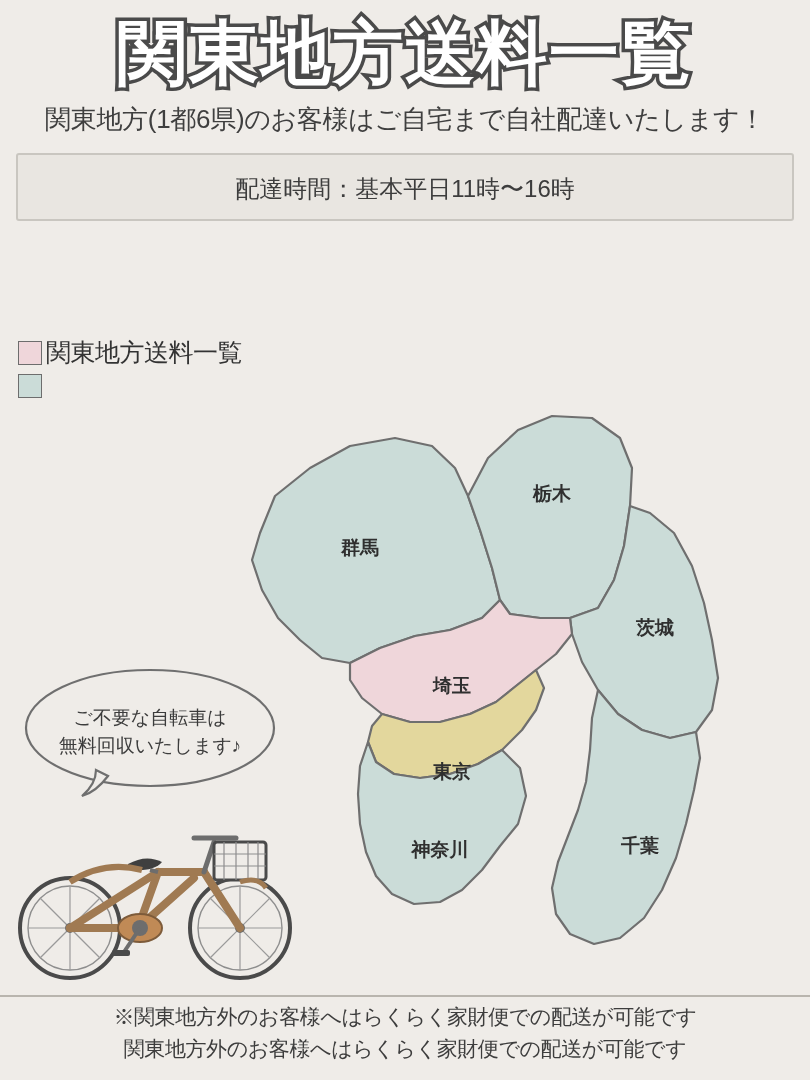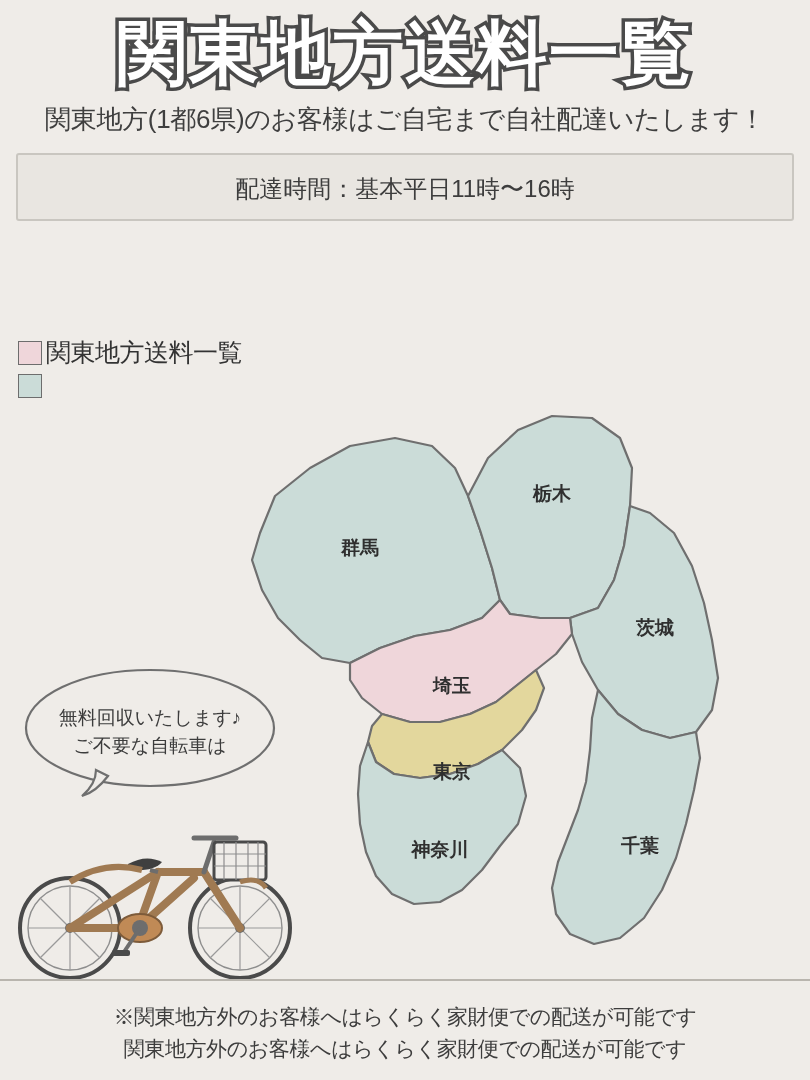--- a/index.html
+++ b/index.html
@@ -139,21 +139,21 @@
     height: 180px;
   }
 
   
   .footer {
     position: absolute;
     left: 0;
     bottom: 0;
     width: 810px;
     border-top: 2px solid #b9b5ae;
-    padding: 20px 0 14px 0;
+    padding: 4px 0 14px 0;
     text-align: center;
     background: #efece8;
   }
   .footer div {
     font-size: 21px;
     line-height: 1.55;
     color: #3d3d3d;
     letter-spacing: -0.4px;
     white-space: nowrap;
   }
@@ -228,22 +228,22 @@
       <text class="pref-label" x="440" y="534" text-anchor="middle">千葉</text>
     </svg>
   </div>
 
   <div class="bubble">
     <svg width="256" height="132" viewBox="0 0 256 132" xmlns="http://www.w3.org/2000/svg">
       <ellipse cx="128" cy="62" rx="124" ry="58" fill="#efece8" stroke="#6f6f6f" stroke-width="2.2"></ellipse>
       <path d="M86 110 Q74 126 60 130 Q74 118 74 104 Z" fill="#efece8" stroke="#6f6f6f" stroke-width="2.2"></path>
     </svg>
     <div class="bubble-text">
+      <span>ご不要な自転車は</span>
       <span>無料回収いたします♪</span>
-      <span>ご不要な自転車は</span>
     </div>
   </div>
 
   <div class="bike">
     <svg width="310" height="180" viewBox="0 0 310 180" xmlns="http://www.w3.org/2000/svg">
 
       <circle cx="62" cy="122" r="50" fill="#efece8" stroke="#4a4a4a" stroke-width="4"></circle>
       <circle cx="62" cy="122" r="42" fill="none" stroke="#8e8e8e" stroke-width="1.4"></circle>
       <circle cx="232" cy="122" r="50" fill="#efece8" stroke="#4a4a4a" stroke-width="4"></circle>
       <circle cx="232" cy="122" r="42" fill="none" stroke="#8e8e8e" stroke-width="1.4"></circle>

